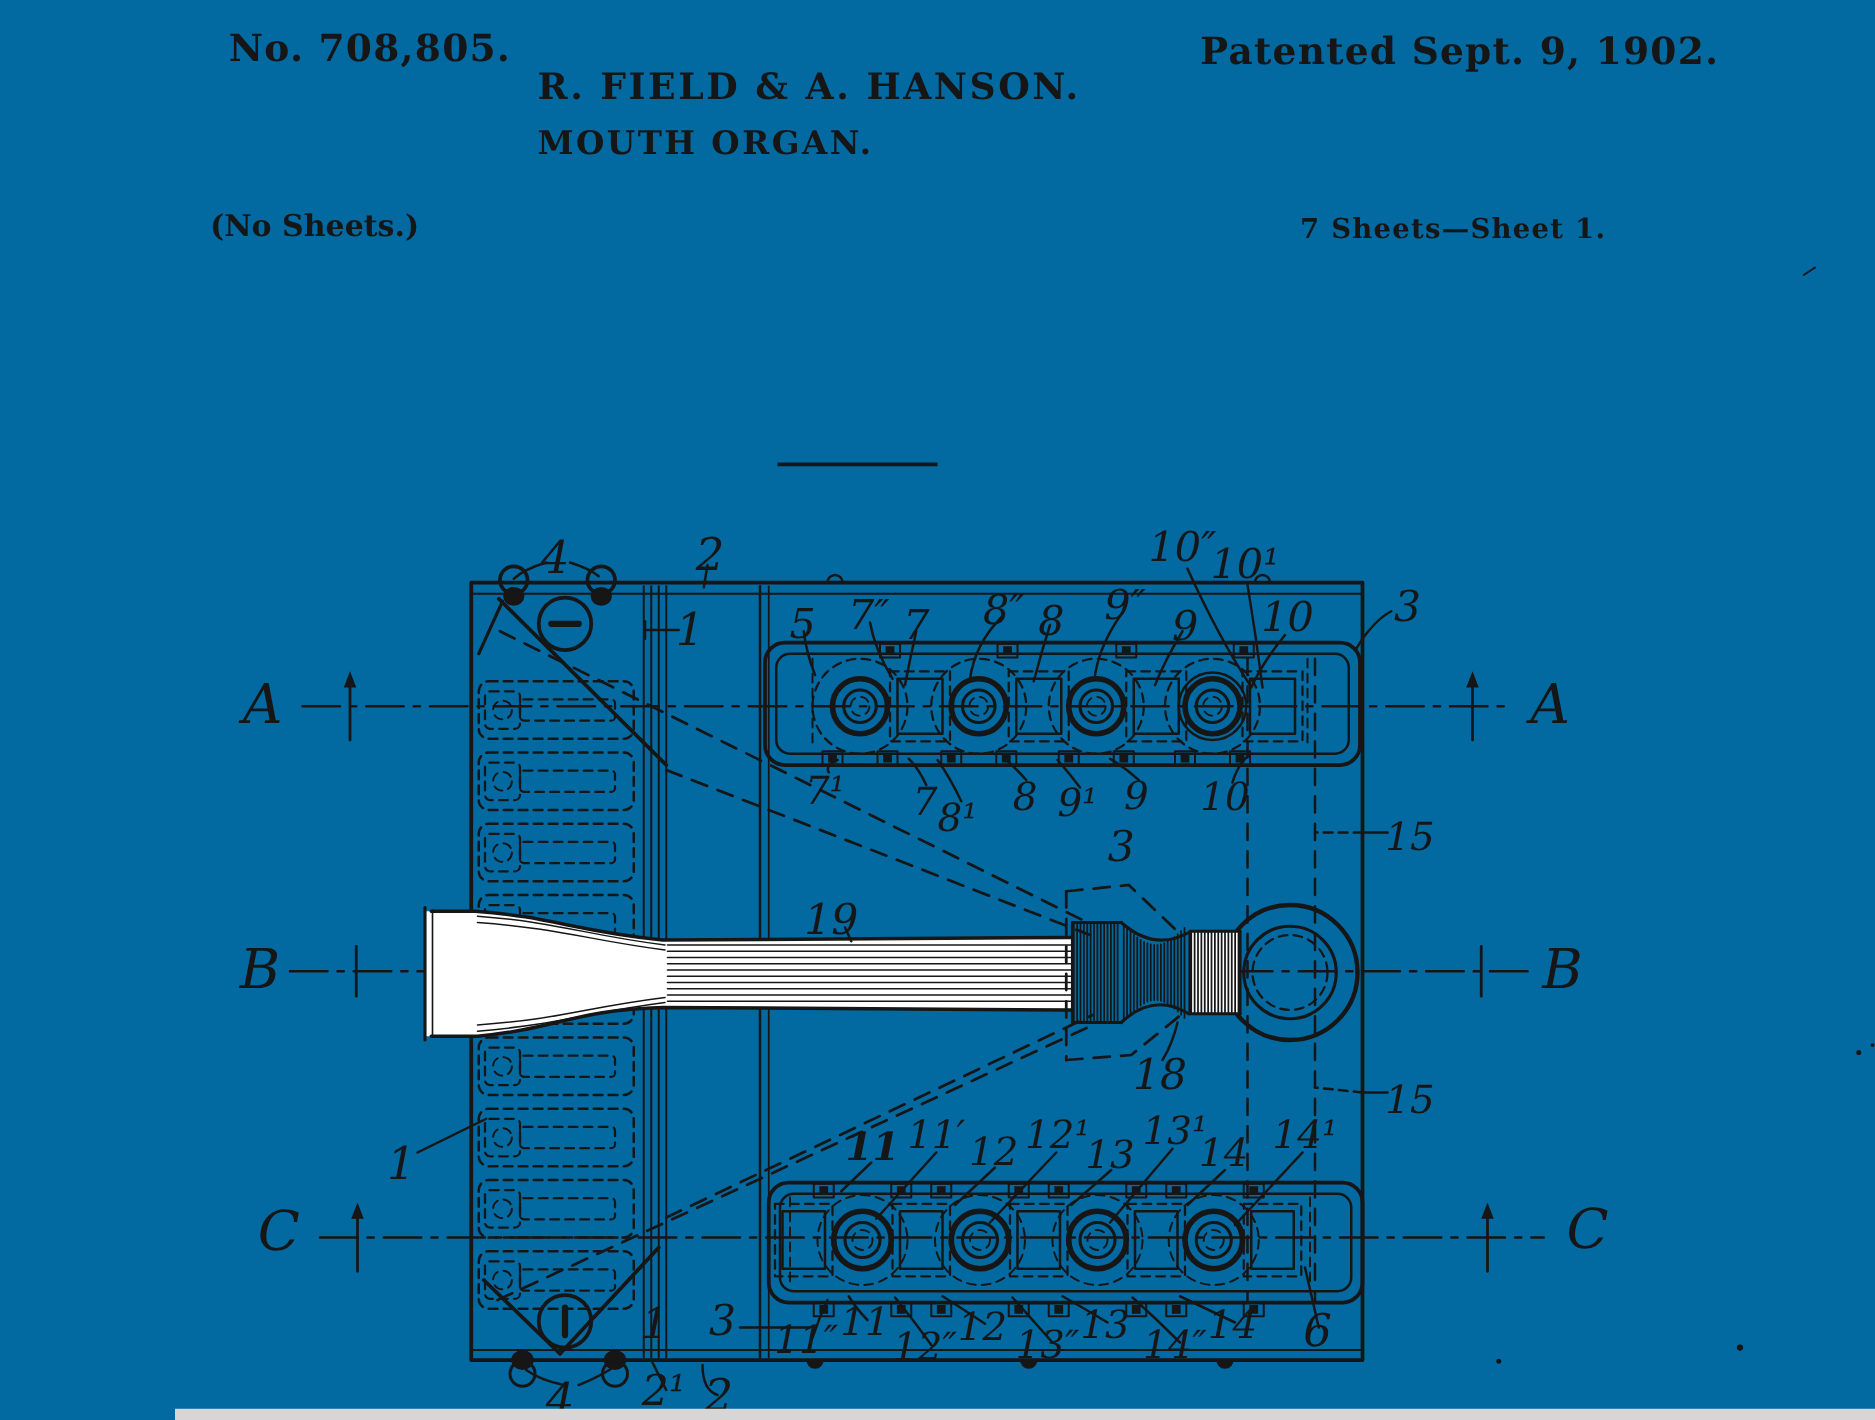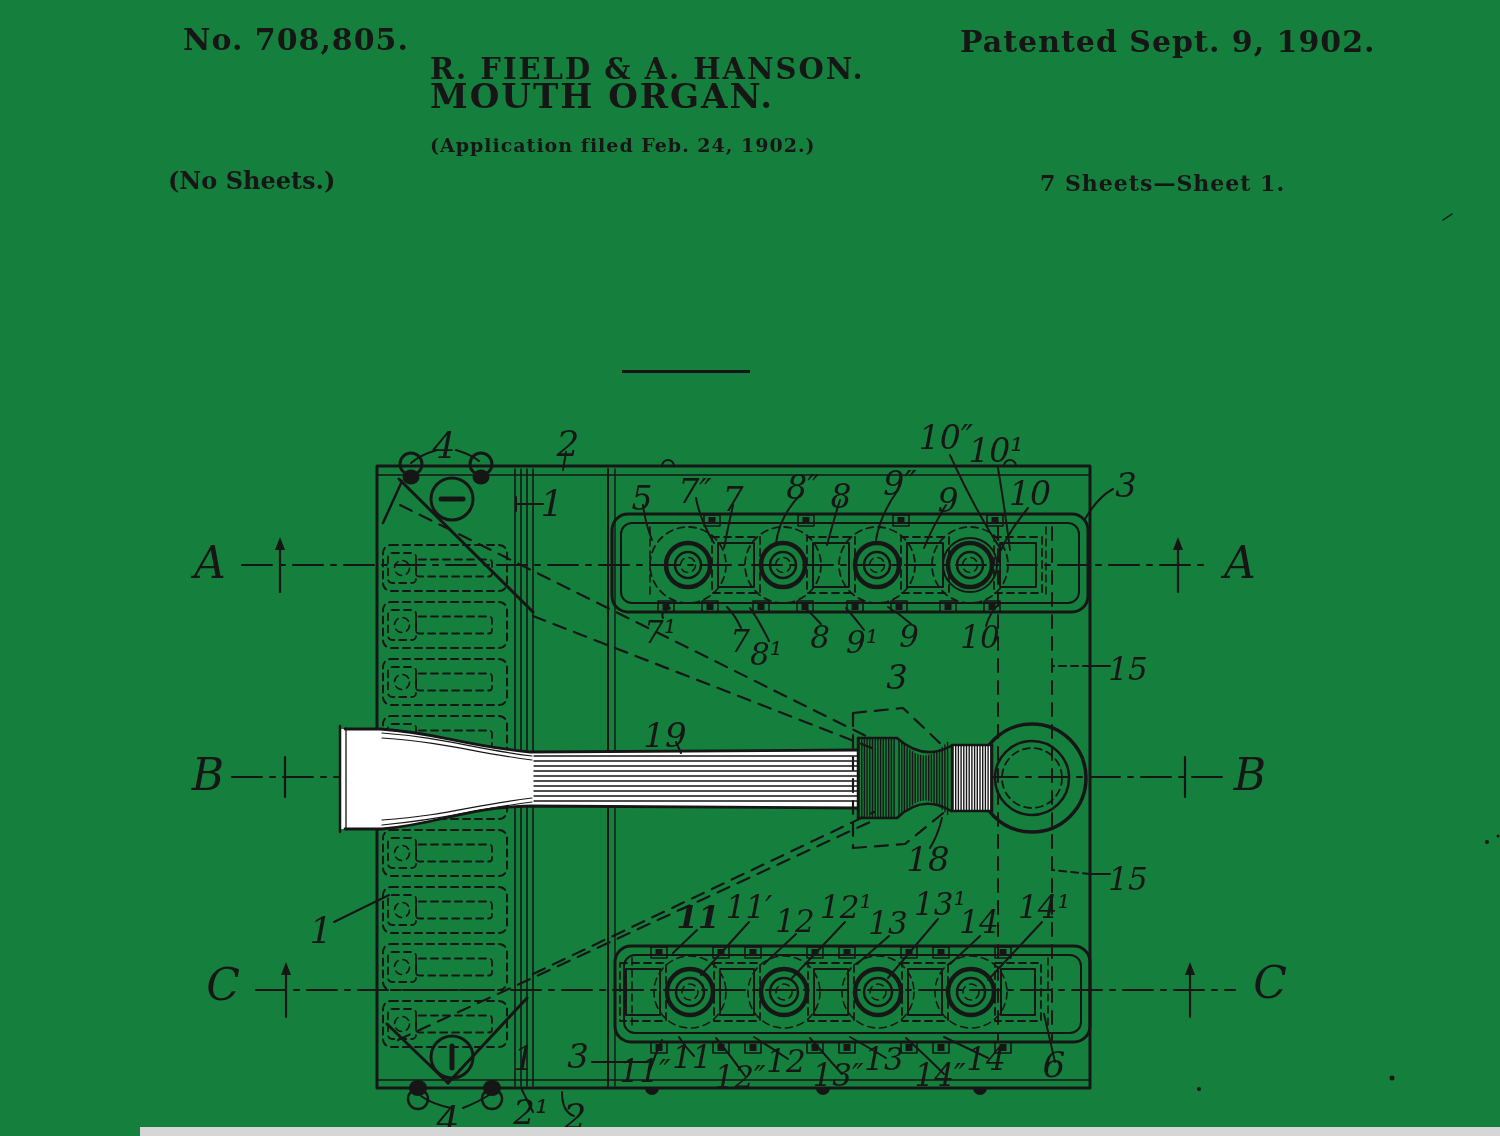--- a/index.html
+++ b/index.html
@@ -1,36 +1,35 @@
 <!DOCTYPE html>
 <html><head>
 <meta charset="utf-8">
 <style>
   html,body{margin:0;padding:0;}
-  .page{position:relative;width:1500px;height:1136px;background:#15803d;overflow:hidden;
+  .page{position:relative;width:1500px;height:1136px;background:#0369a1;overflow:hidden;
         font-family:"DejaVu Serif",serif;color:#161616;}
   .hdr{position:absolute;font-weight:bold;white-space:nowrap;}
   .center-col{left:430px;width:550px;text-align:left;}
   .fig-underline{position:absolute;background:#161616;height:3px;}
   .page-edge{position:absolute;}
   svg text{font-family:"DejaVu Serif",serif;font-style:italic;fill:#161616;text-anchor:middle;}
   .dash{stroke-dasharray:7 5;}
   .dashL{stroke-dasharray:13 9;}
   .cdash{stroke-dasharray:30 8 5 8;}
 </style>
 </head>
 <body>
 
 <div class="page">
 
   <div class="hdr" style="left:183px;top:22px;font-size:30px;letter-spacing:1px;">No. 708,805.</div>
   <div class="hdr" style="left:915px;top:24px;font-size:30px;letter-spacing:1px;margin-left:45px;">Patented Sept. 9, 1902.</div>
   <div class="hdr center-col" style="top:52px;font-size:29px;letter-spacing:2px;">R. FIELD &amp; A. HANSON.</div>
-  <div class="hdr center-col" style="top:76px;font-size:34px;letter-spacing:2px;">MOUTH ORGAN.</div>
-  <div class="hdr center-col" style="top:134px;font-size:19px;letter-spacing:1px;">(Application filed Feb. 24, 1902.)</div>
+  <div class="hdr center-col" style="top:100px;font-size:26px;letter-spacing:2px;">MOUTH ORGAN.</div>
   <div class="hdr" style="left:168px;top:166px;font-size:24px;">(No Sheets.)</div>
   <div class="hdr" style="left:1040px;top:170px;font-size:22px;letter-spacing:1px;">7 Sheets—Sheet 1.</div>
 
   <div class="fig-underline" style="left:622px;top:370px;width:128px;"></div>
 
   <svg id="drawing" width="1500" height="1136" viewBox="0 0 1500 1136" style="position:absolute;left:0;top:0;">
     <defs>
       <g id="valve-top">
         <circle r="38" class="dash" stroke-width="1.8"></circle>
         <circle r="22" stroke-width="4.5"></circle>

